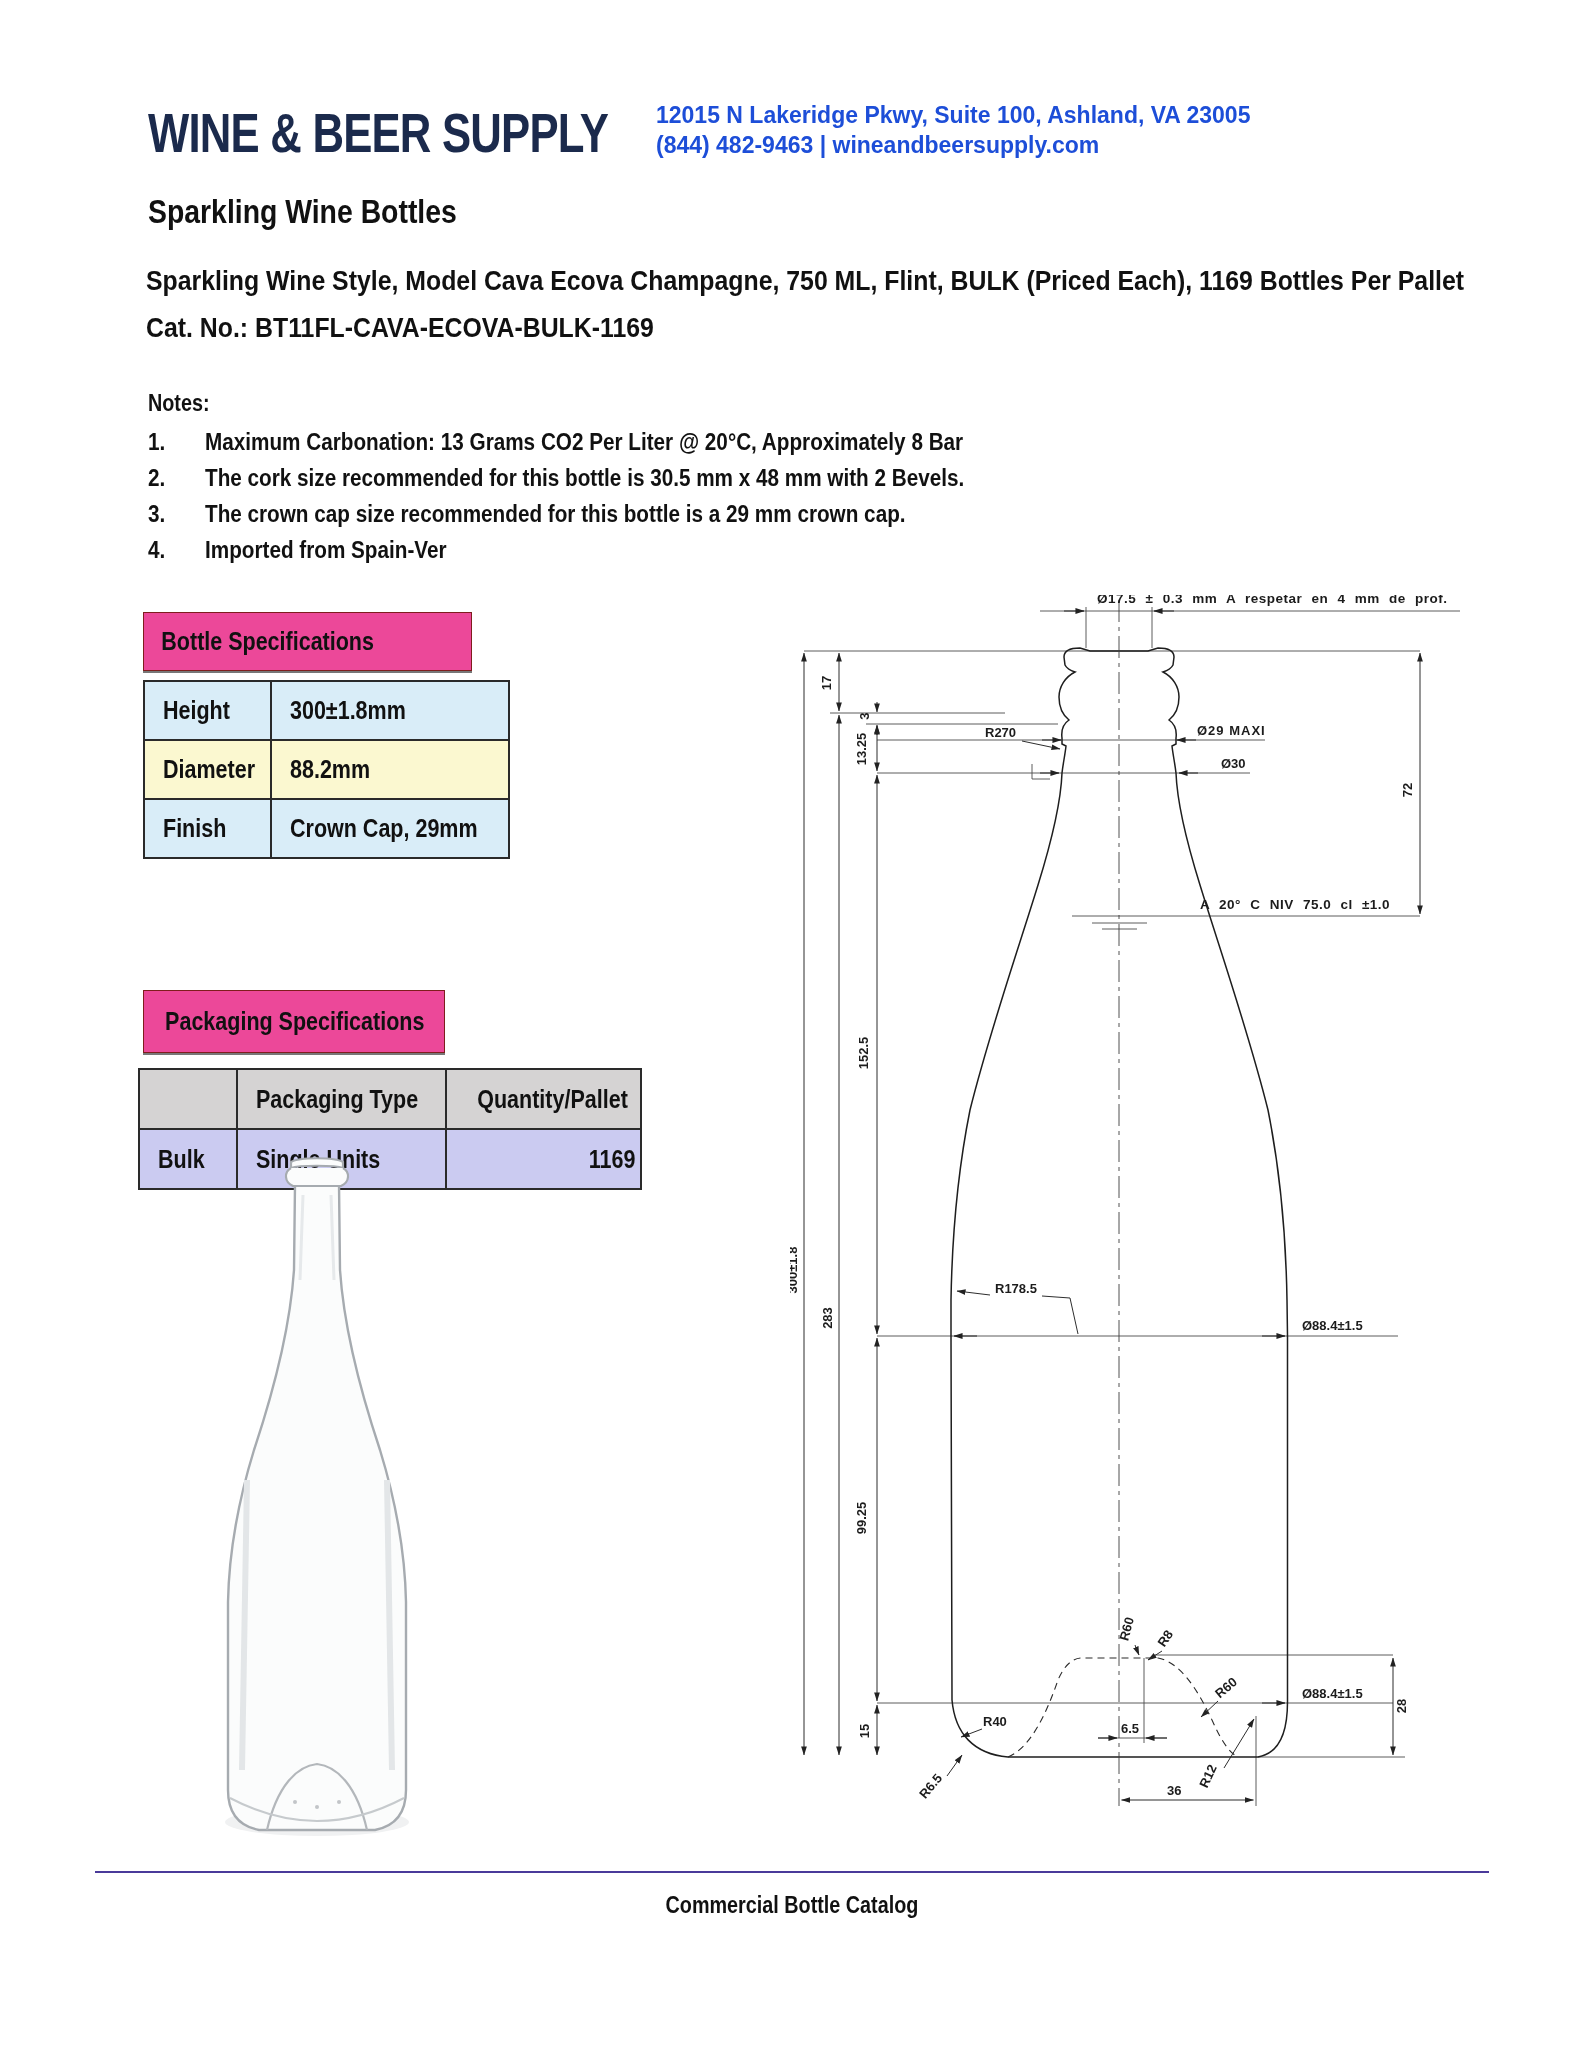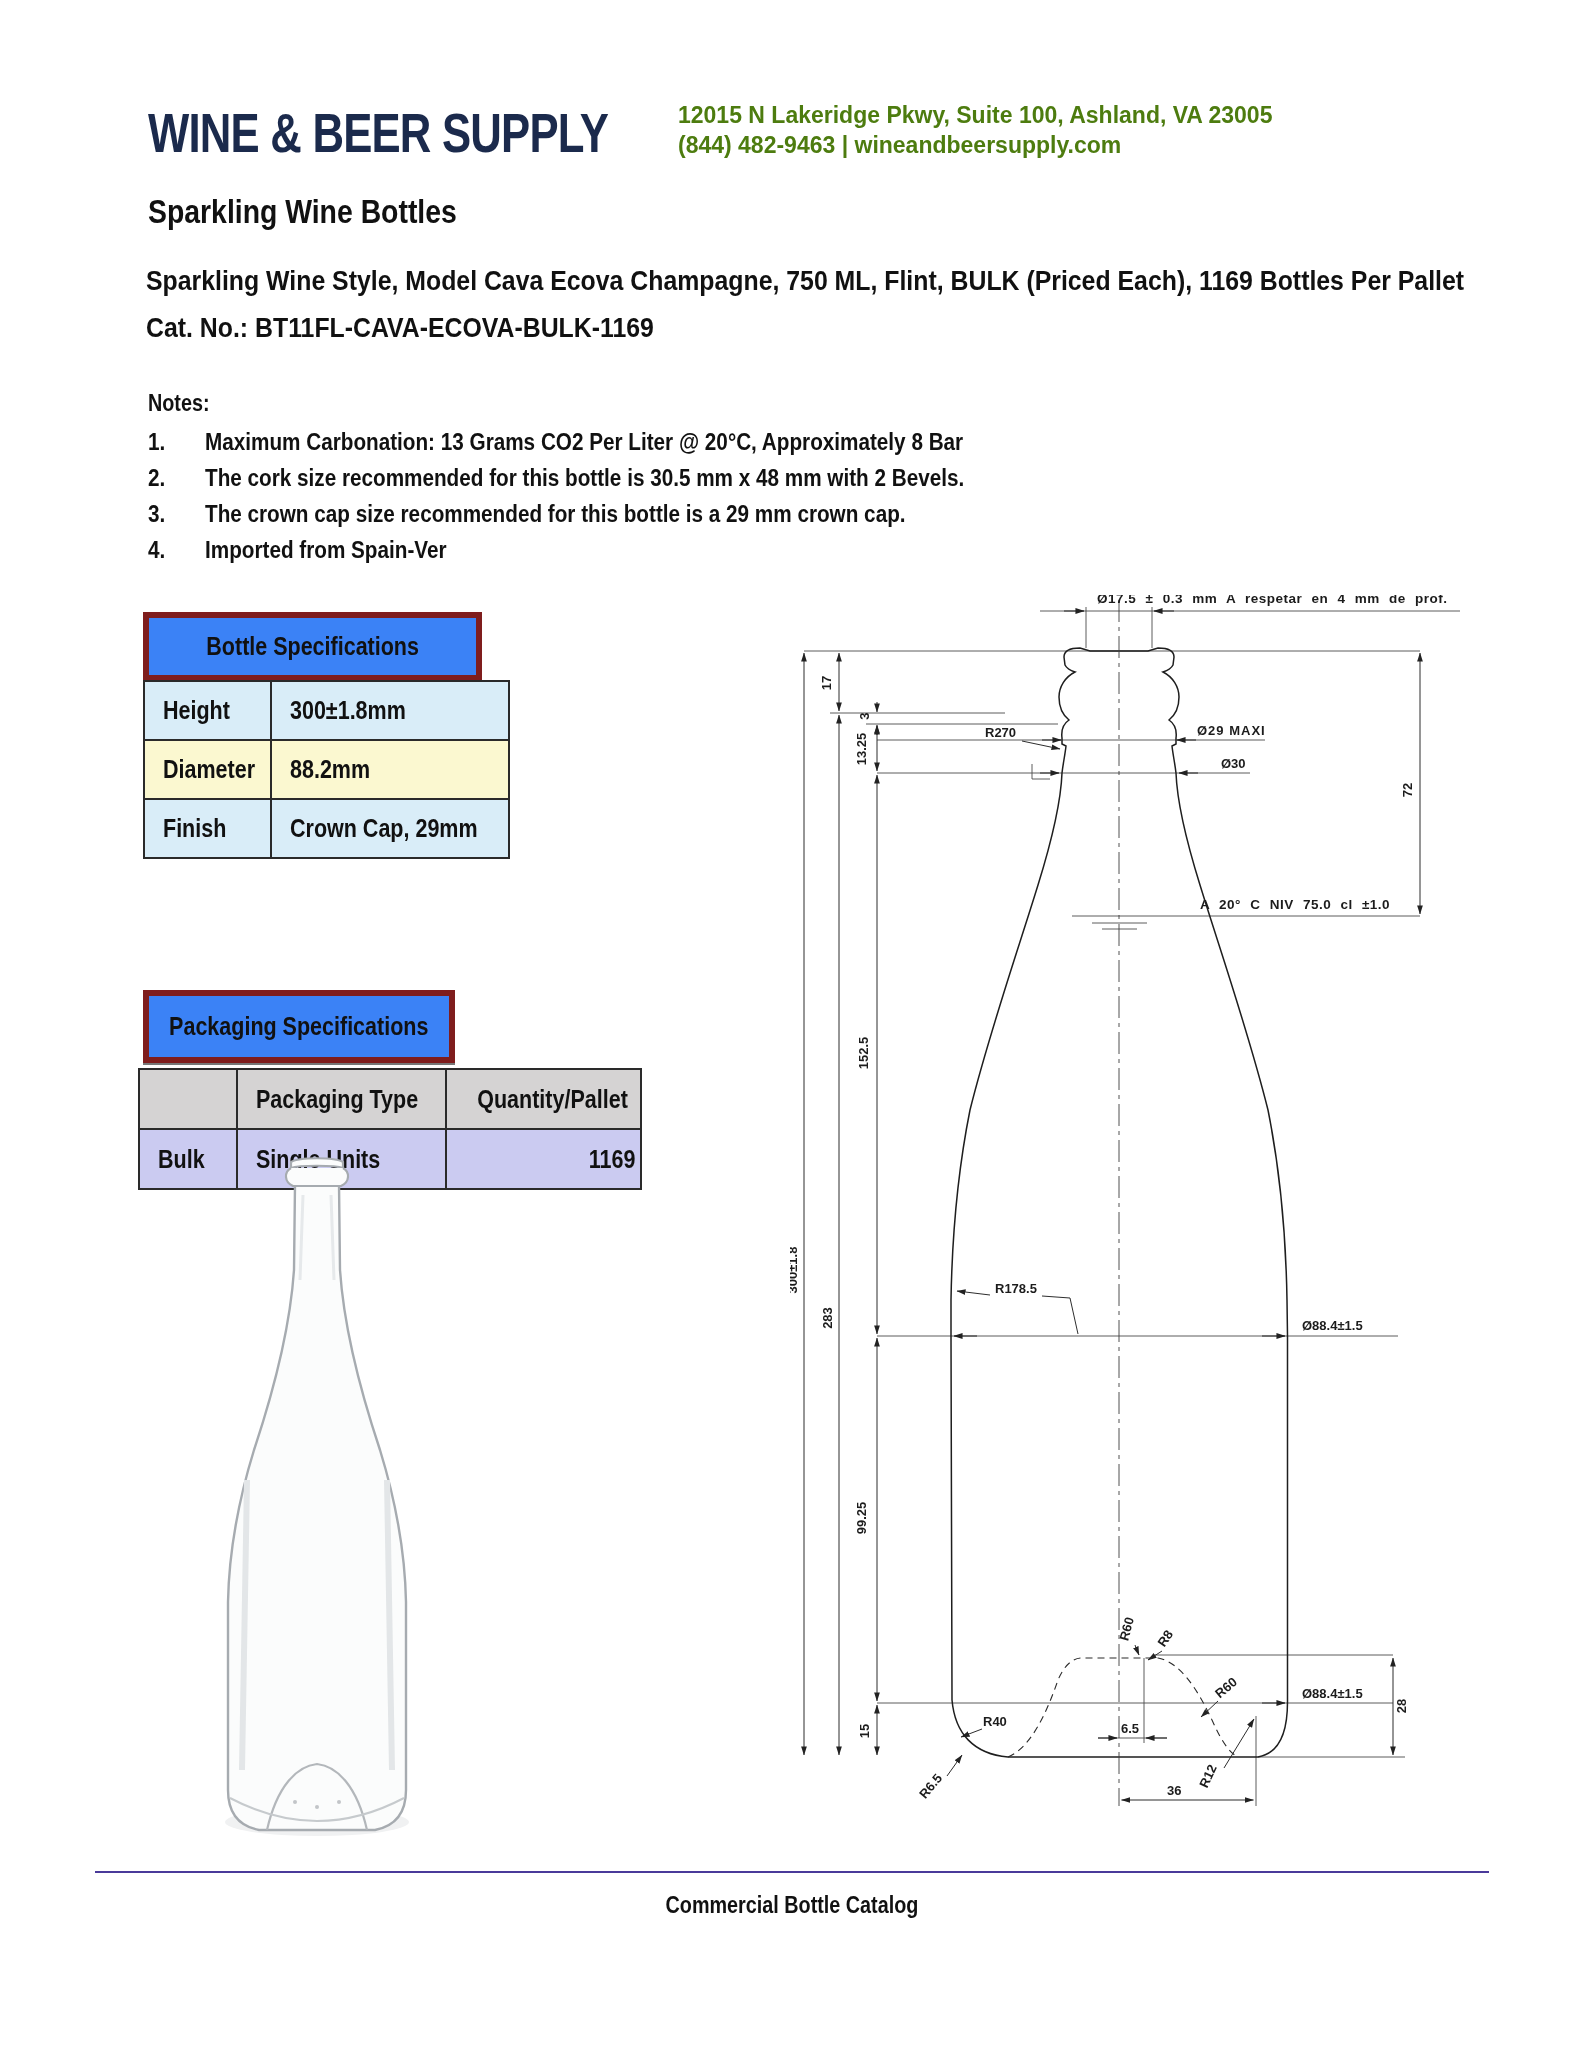--- a/index.html
+++ b/index.html
@@ -5,34 +5,34 @@
   html,body{margin:0;padding:0;background:#ffffff;}
   #page{position:relative;width:1583px;height:2048px;background:#ffffff;overflow:hidden;
         font-family:"Liberation Sans",sans-serif;color:#111;padding-left:15px;}
   .abs{position:absolute;}
   .cond{display:inline-block;transform:scaleX(0.86);transform-origin:0 50%;white-space:nowrap;}
   .condc{display:inline-block;transform:scaleX(0.86);transform-origin:50% 50%;white-space:nowrap;}
 
   
   .logo{left:148px;top:100px;font-size:56px;font-weight:bold;color:#1b2a4c;letter-spacing:-1px;}
   .logo .cond{transform:scaleX(0.78);}
-  .addr{left:678px;top:100px;font-size:23px;font-weight:bold;color:#4d7c0f;line-height:30px;}
+  .addr{left:656px;top:100px;font-size:23px;font-weight:bold;color:#1d4ed8;line-height:30px;}
 
   .page-title{left:148px;top:193px;font-size:33px;font-weight:bold;}
   .desc{left:146px;top:258px;font-size:27px;font-weight:bold;line-height:47px;}
   .desc .cond{transform:scaleX(0.92);}
 
   .notes-head{left:148px;top:390px;font-size:23px;font-weight:bold;}
   .notes{left:148px;top:424px;font-size:23px;font-weight:bold;}
   .note-row{display:flex;height:36px;align-items:center;}
   .note-num{width:57px;}
   .note-row .cond{transform:scaleX(0.9);}
 
   
-  .box-title{background:#3b82f6;border:6px solid #7f1d1d;display:flex;align-items:center;justify-content:center;
+  .box-title{background:#ec4899;border:1px solid #7f1d1d;display:flex;align-items:center;justify-content:flex-start;
              font-size:25px;font-weight:bold;box-shadow:0 2px 0 #777;}
   table.grid{border-collapse:collapse;position:absolute;font-size:25px;font-weight:bold;}
   table.grid td{border:2px solid #2a2a2a;padding:0 0 0 18px;vertical-align:middle;}
   .row-yellow td{background:#fbf8d0;}
   .row-blue td{background:#d9edf8;}
   .row-lav td{background:#cbcbf1;}
   .row-gray td{background:#d5d3d3;}
   td.qty{text-align:center;padding:0;}
 
   #bottle-table{left:143px;top:680px;}

